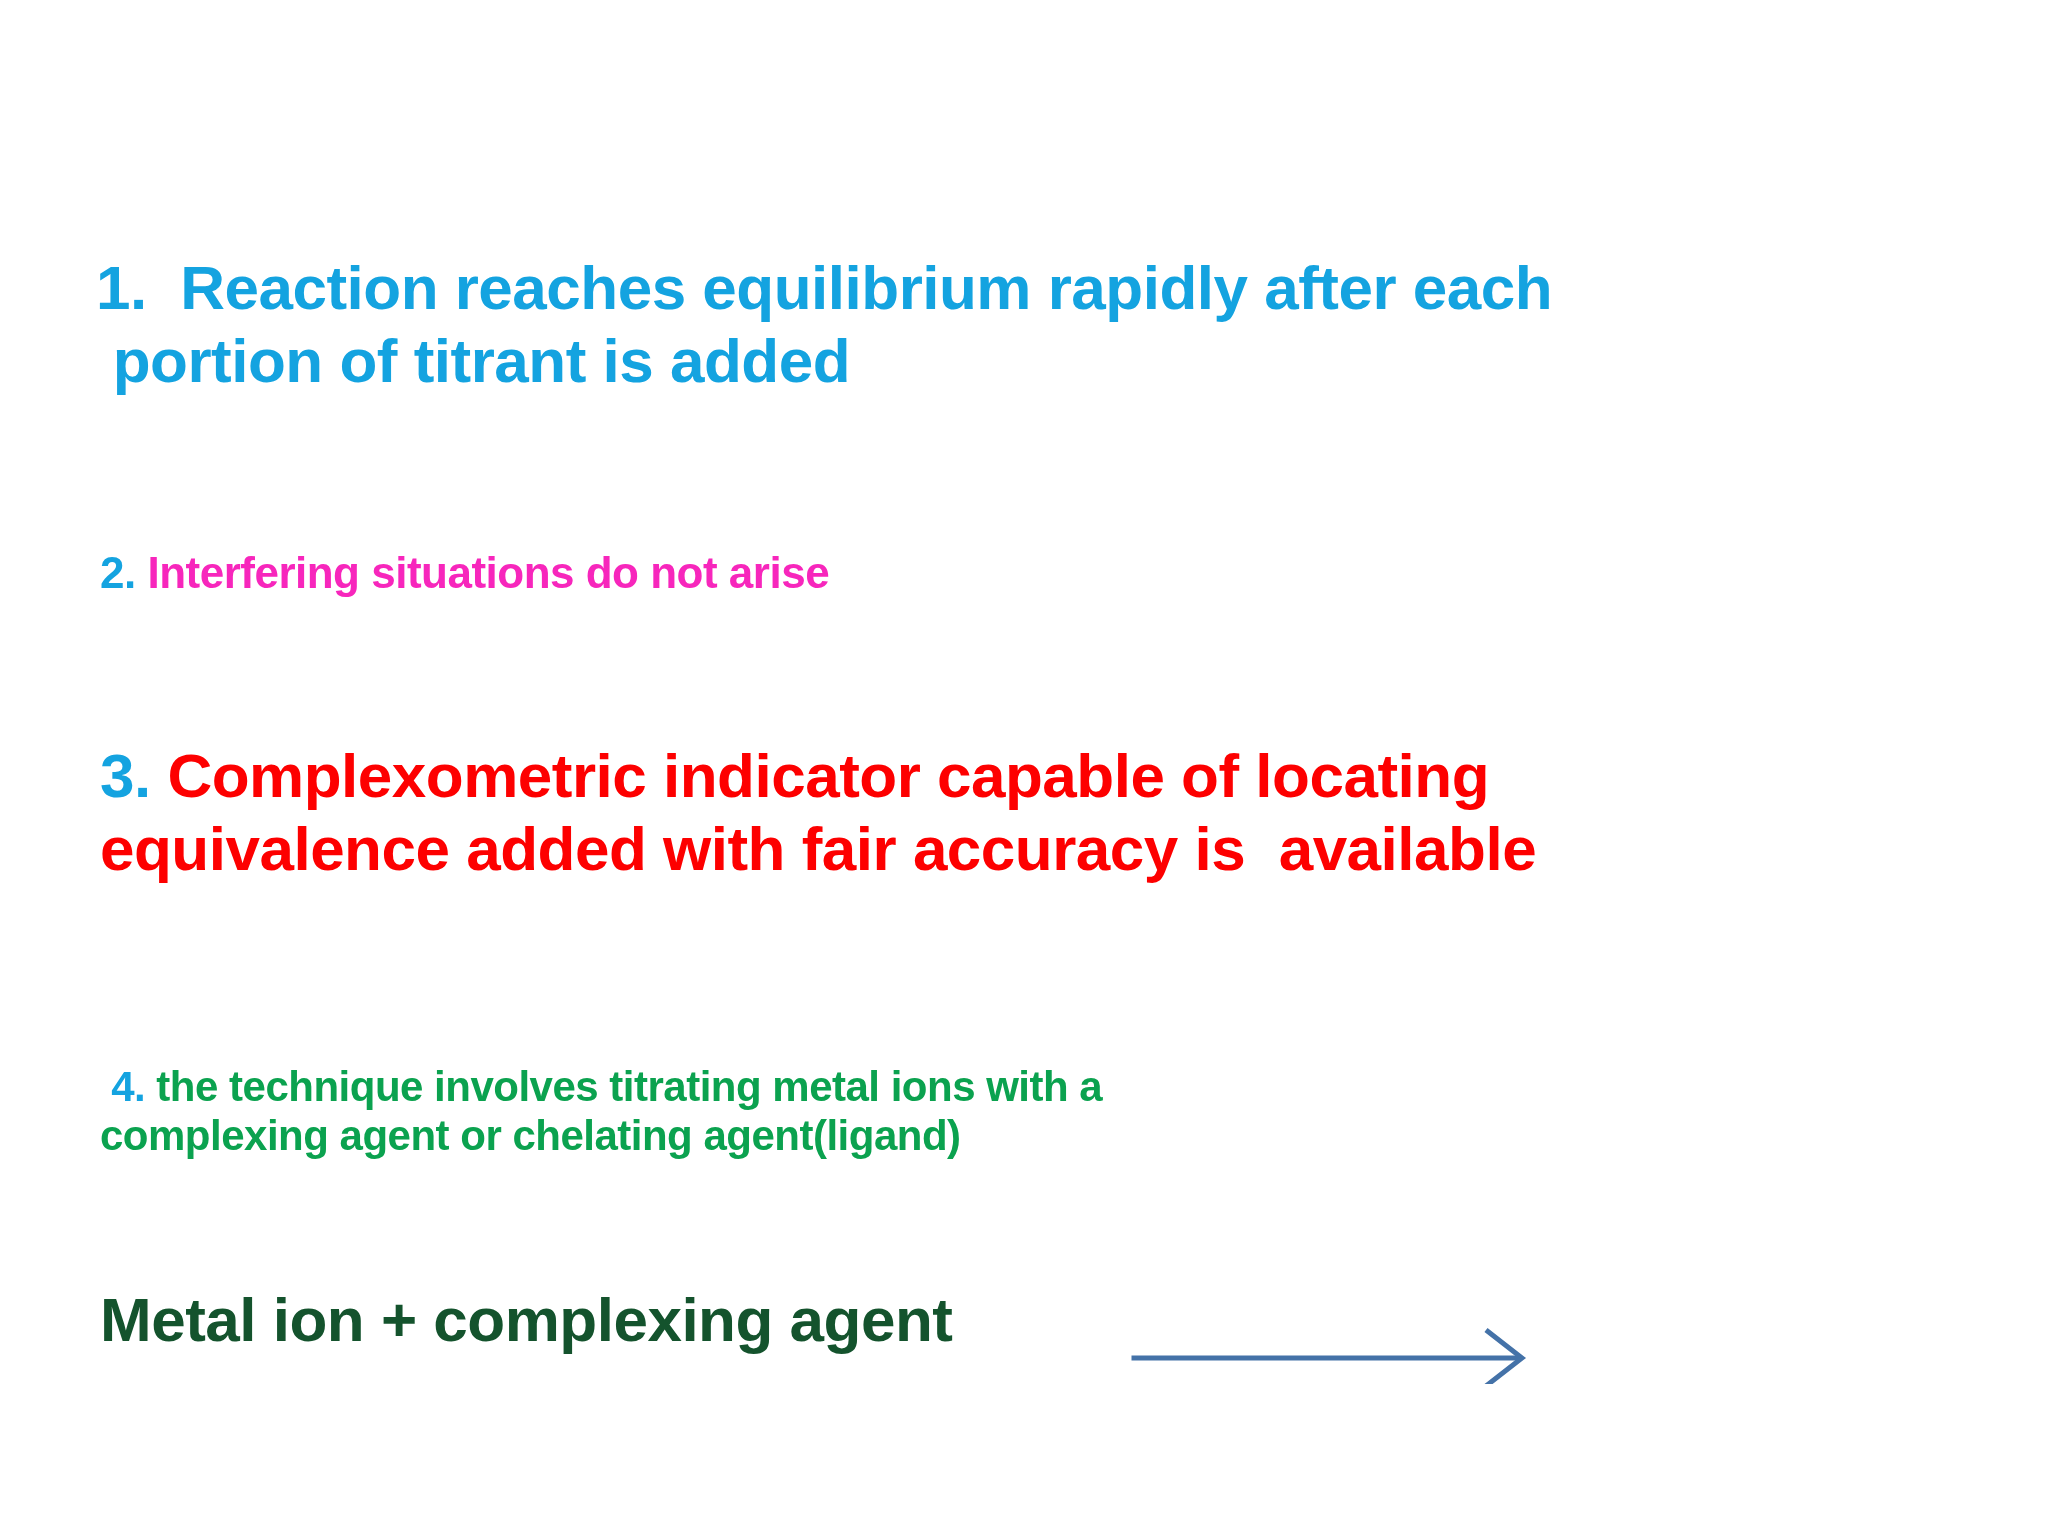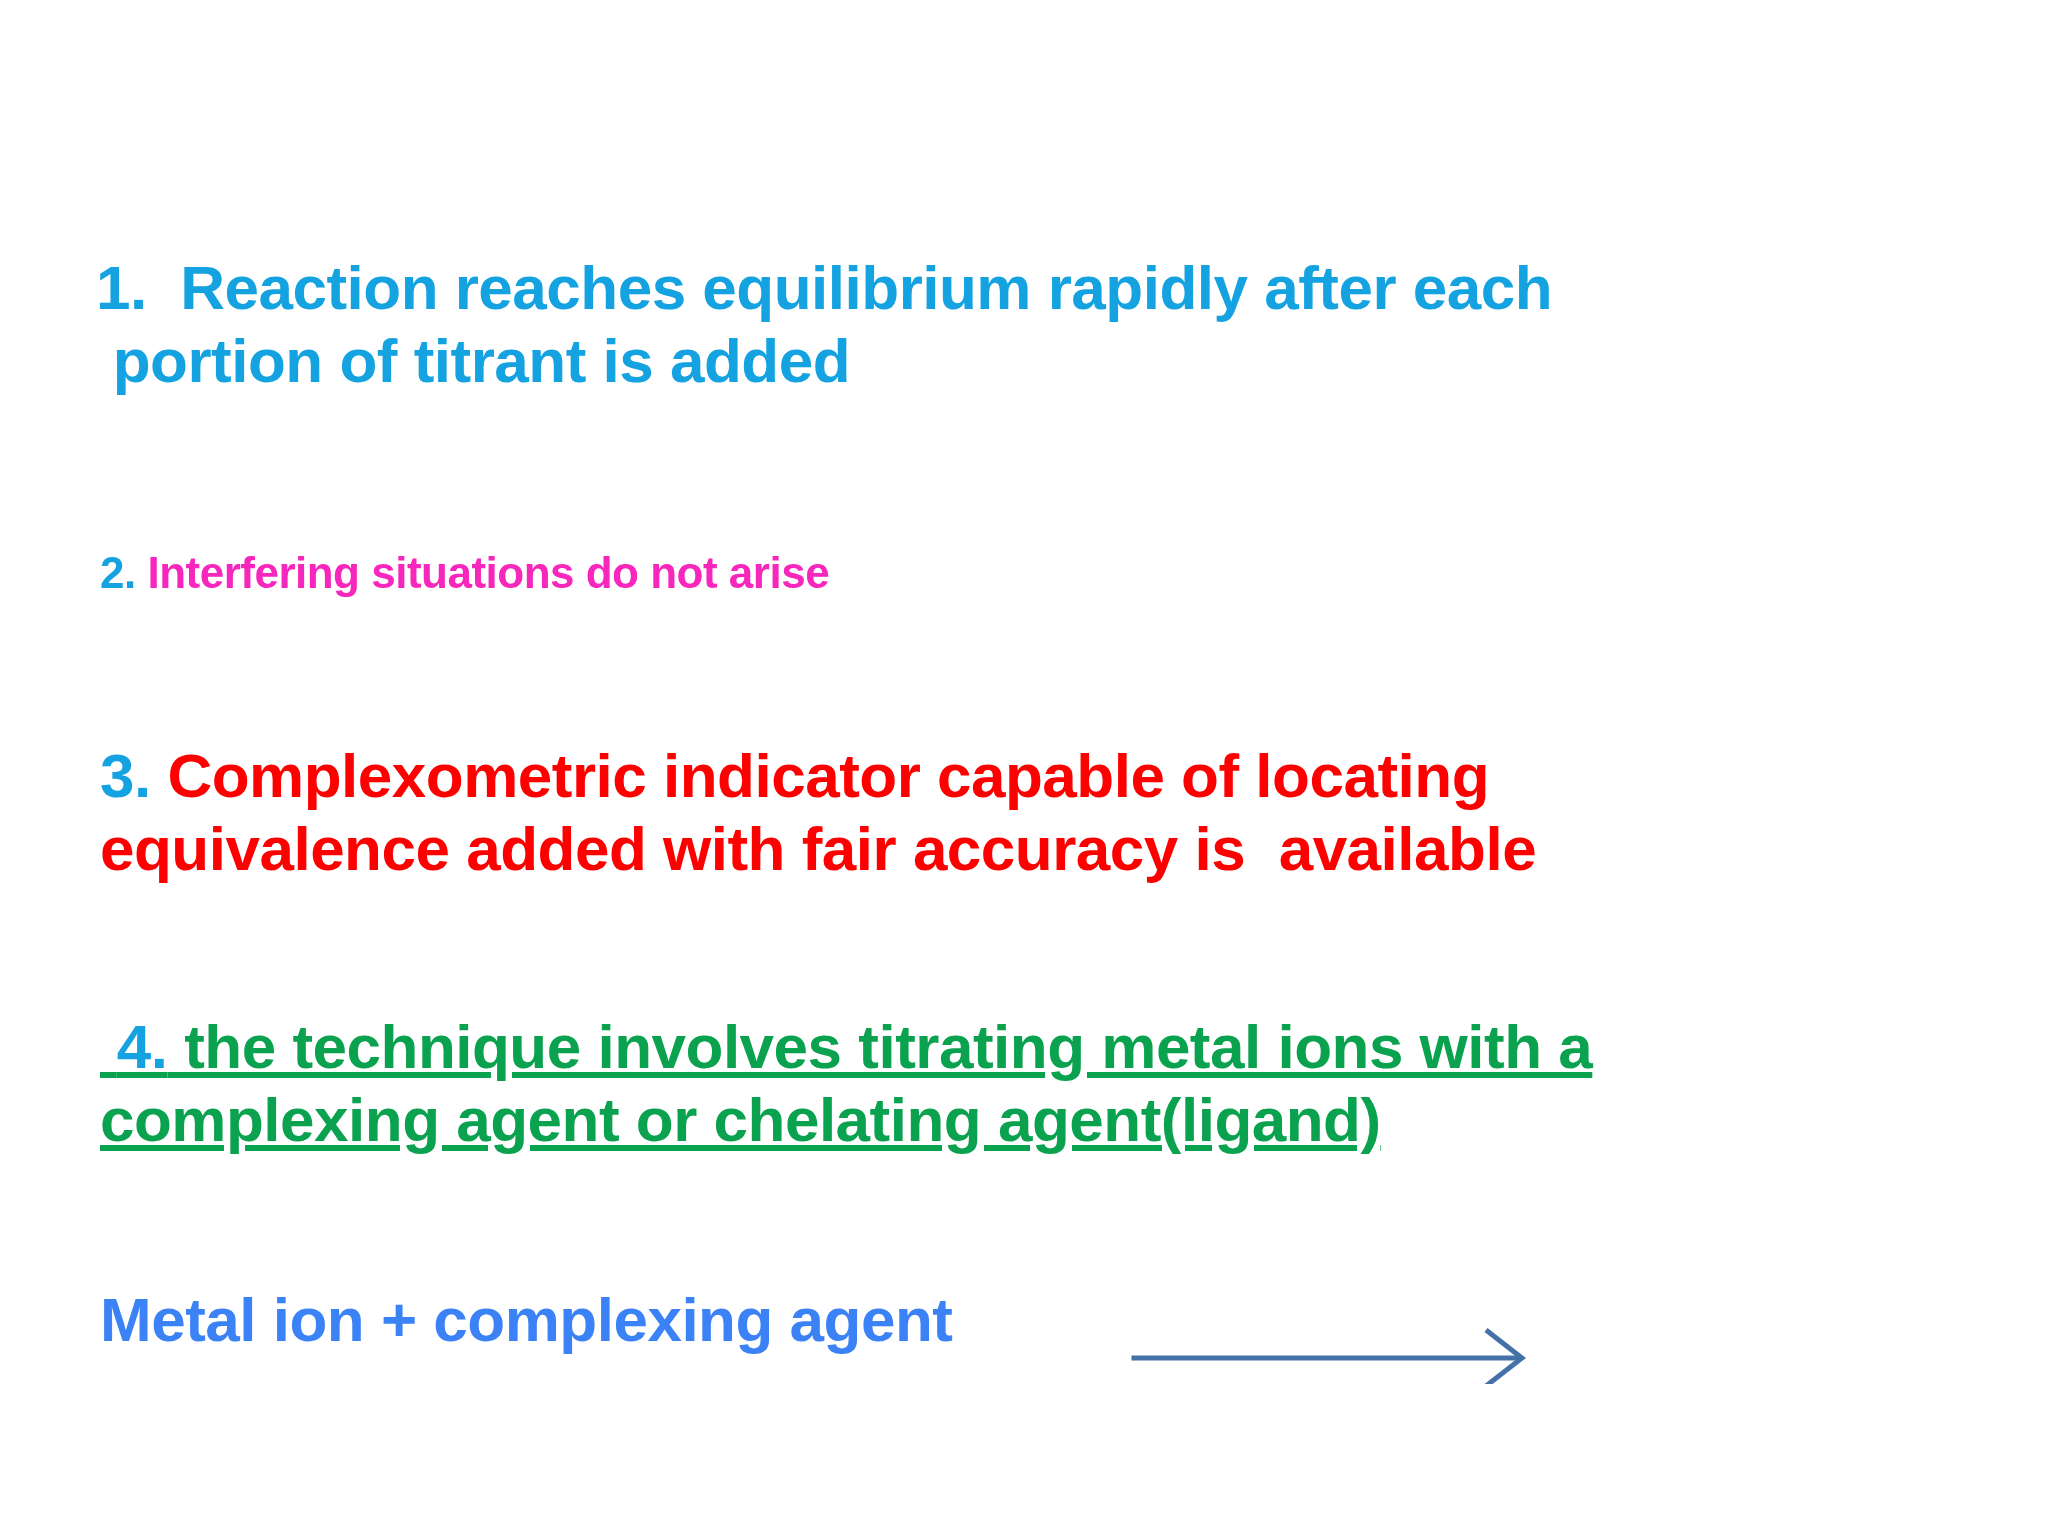--- a/index.html
+++ b/index.html
@@ -55,41 +55,40 @@
     left: 100px;
     top: 740px;
     width: 1830px;
     font-size: 62px;
     color: #FD0000;
   }
 
   
   #item-4 {
     left: 100px;
-    top: 1011px;
+    top: 1062px;
     width: 1830px;
-    font-size: 62px;
+    font-size: 42px;
     color: #0BA24F;
-    text-decoration: underline;
   }
 
   
   #equation-row {
     position: absolute;
     left: 100px;
     top: 1284px;
     width: 1900px;
     height: 110px;
   }
   .eq-text {
     position: absolute;
     top: 0;
     font-weight: bold;
     font-size: 62px;
-    color: #3b82f6;
+    color: #14532d;
     letter-spacing: -0.5px;
     white-space: pre;
     font-family: "Liberation Sans", sans-serif;
   }
   #eq-left  { left: 0px; }
   #eq-right { left: 1475px; letter-spacing: 0px; }
 
   #reaction-arrow {
     position: absolute;
     left: 1030px;

